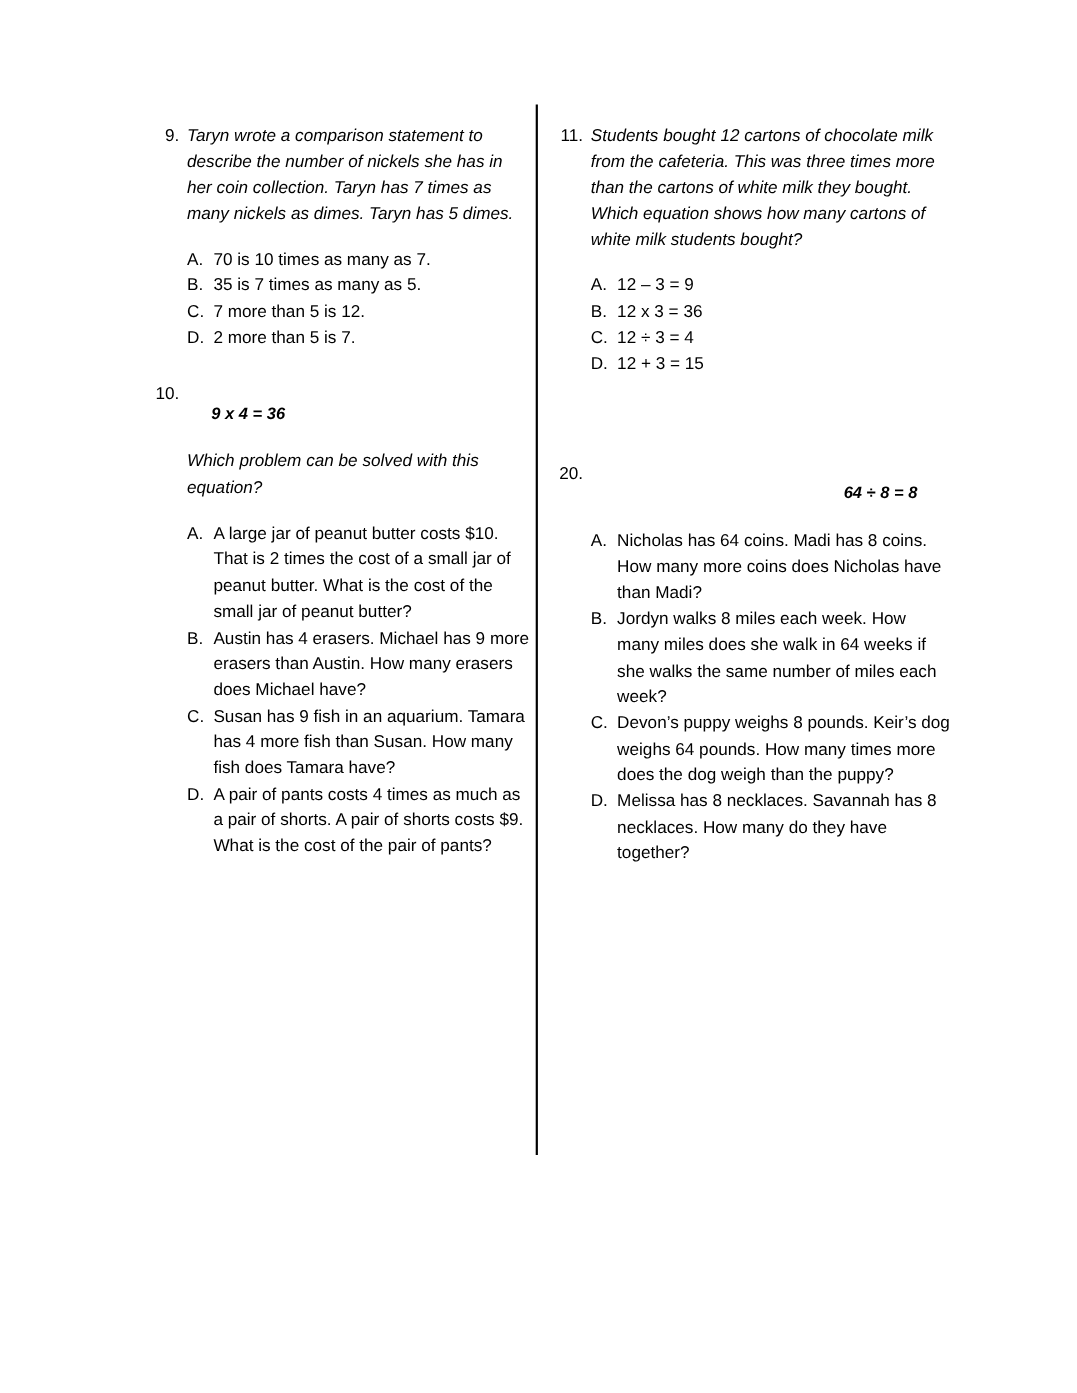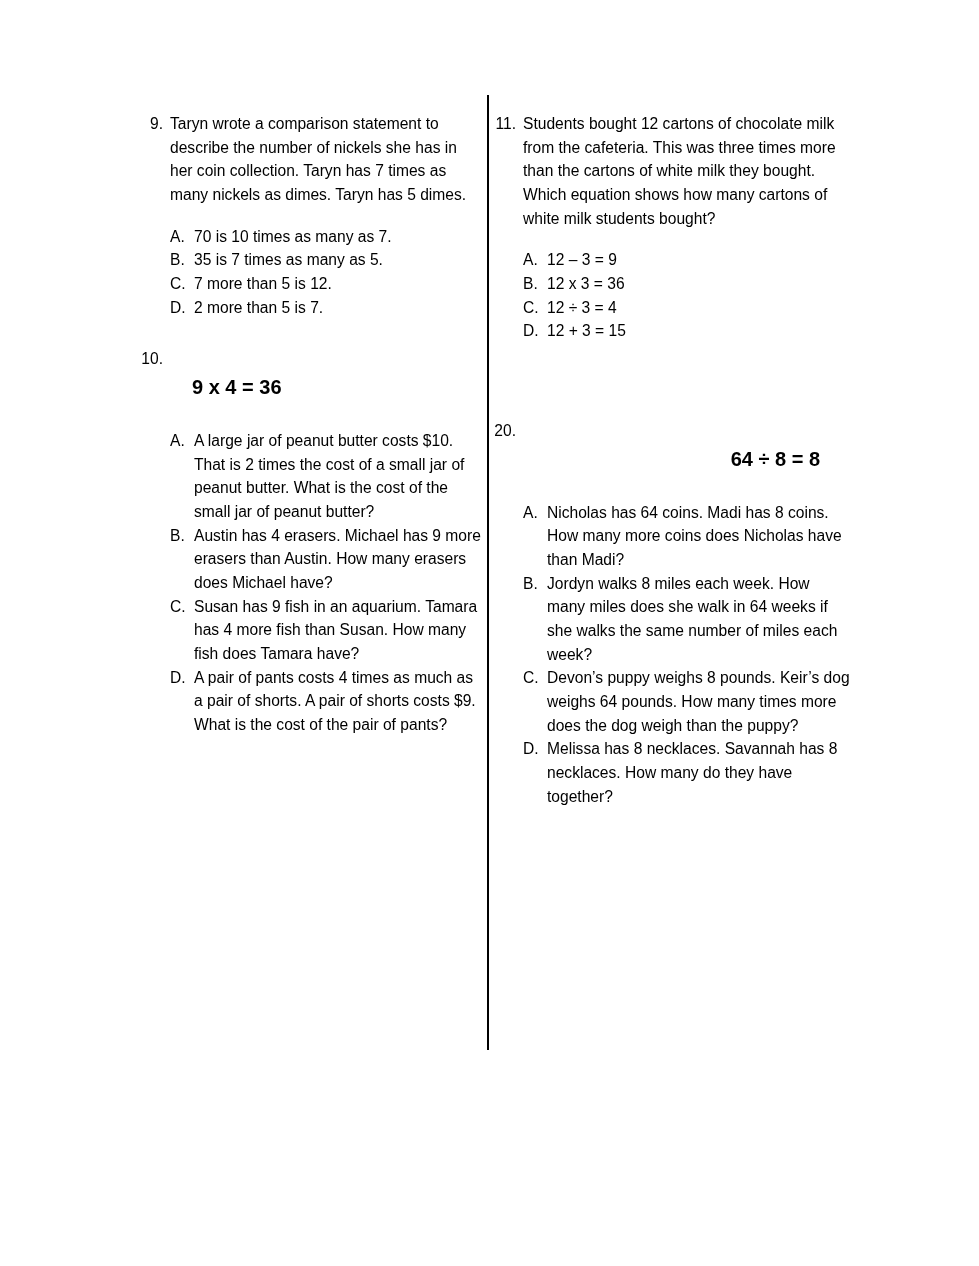--- a/index.html
+++ b/index.html
@@ -26,46 +26,47 @@
     top: 95px;
     width: 2px;
     height: 955px;
     background: #000000;
   }
   .col {
     position: absolute;
     top: 112px;
   }
   .col-left  { left: 136px; width: 345px; }
-  .col-right { left: 490px; width: 360px; }
+  .col-right { left: 504px; width: 360px; }
 
   
   .question {
     display: flex;
     align-items: flex-start;
     font-size: 15.6px;
     line-height: 1.52;
   }
   .q-num {
     flex: 0 0 auto;
     text-align: right;
     white-space: pre;
   }
   .col-left  .q-num { width: 27px; padding-right: 7px; }
   .col-right .q-num { width: 26px; padding-right: 7px; }
   .q-body { flex: 1 1 auto; }
-  .q-stem { margin: 0; }
+  .q-stem { margin: 0; font-style: italic; }
   .q-stem + .q-stem { margin-top: 1.52em; }
 
   
   .equation {
     font-weight: bold;
-    font-size: 20px;
+    font-size: 15px;
     line-height: 1.52;
     margin: 1.25em 0 1.3em 0;
+    font-style: italic;
   }
   .eq-left   { padding-left: 22px; }
   .eq-center { text-align: right; padding-right: 30px; }
 
   
   .choices {
     margin: 1.15em 0 0 0;
     padding: 0;
     list-style: none;
   }
@@ -121,20 +122,21 @@
     </div>
 
     <div class="q-gap-md"></div>
 
     <div class="question">
       <div class="q-num">10.</div>
       <div class="q-body">
 
         <div class="equation eq-left">9 x 4 = 36</div>
 
+        <p class="q-stem">Which problem can be solved with this equation?</p>
 
         <ul class="choices">
           <li class="choice">
             <span class="choice-letter">A.</span>
             <span class="choice-text"> A large jar of peanut butter costs $10.  That is 2 times the cost of a small jar of peanut butter.  What is the cost of the small jar of peanut butter?</span>
           </li>
           <li class="choice">
             <span class="choice-letter">B.</span>
             <span class="choice-text">Austin has 4 erasers.  Michael has 9 more erasers than Austin.  How many erasers does Michael have?</span>
           </li>

